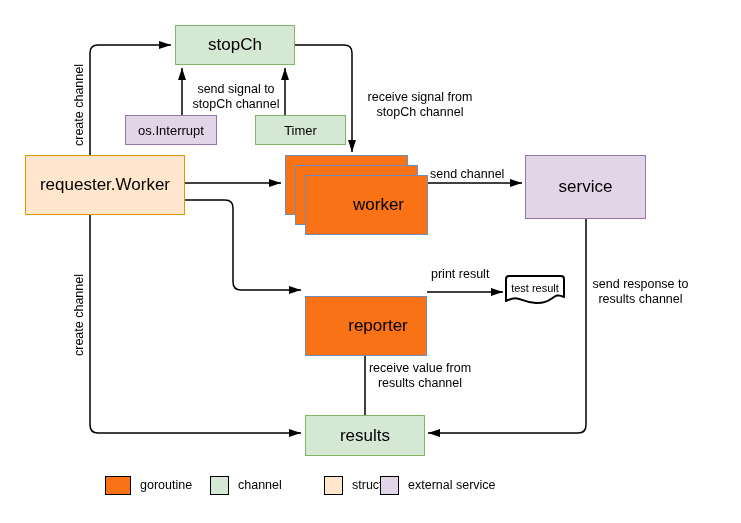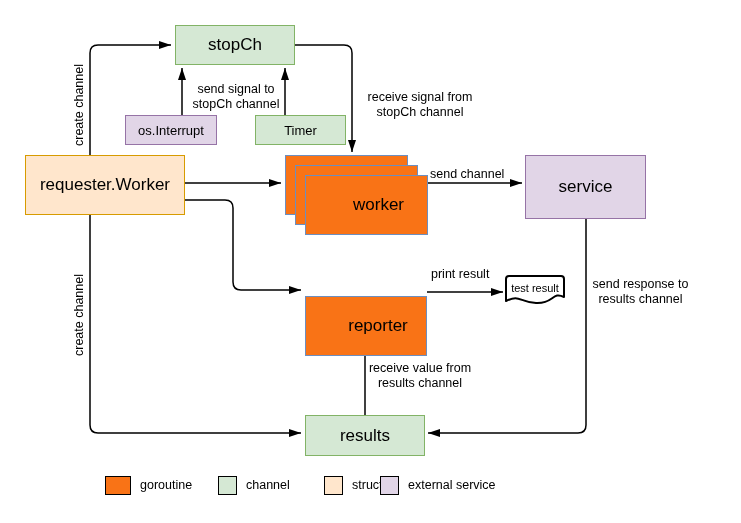--- a/index.html
+++ b/index.html
@@ -127,21 +127,21 @@
   <div class="elabel" style="left:588px; top:277px; width:105px;">send response to
 results channel</div>
 
   <div class="elabel" style="left:360px; top:361px; width:120px;">receive value from
 results channel</div>
 
   <div class="legend-item" style="left:105px;">
     <span class="legend-swatch c-blue"></span>
     <span class="legend-label">goroutine</span>
   </div>
-  <div class="legend-item" style="left:218px;">
+  <div class="legend-item" style="left:210px;">
     <span class="legend-swatch c-green"></span>
     <span class="legend-label">channel</span>
   </div>
   <div class="legend-item" style="left:324px;">
     <span class="legend-swatch c-orange"></span>
     <span class="legend-label">struct</span>
   </div>
   <div class="legend-item" style="left:380px;">
     <span class="legend-swatch c-purple"></span>
     <span class="legend-label">external service</span>

